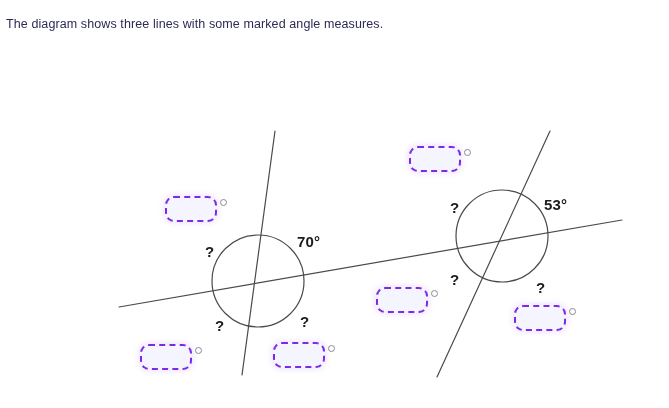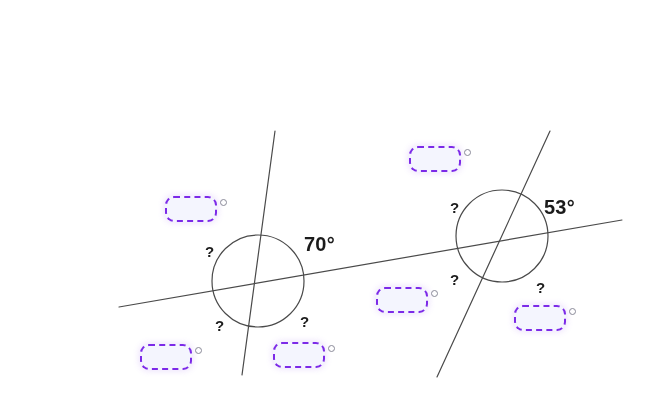--- a/index.html
+++ b/index.html
@@ -40,21 +40,21 @@
     left: 0;
     top: 0;
     width: 669px;
     height: 408px;
   }
 
   
   .angle-label {
     position: absolute;
     color: #1b1b1b;
-    font-size: 20px;
+    font-size: 15px;
     font-weight: 700;
     letter-spacing: 0.2px;
     white-space: nowrap;
   }
 
   
   .qmark {
     position: absolute;
     color: #1b1b1b;
     font-size: 15px;
@@ -91,36 +91,37 @@
     border: 1px solid #8a8a99;
     border-radius: 50%;
     background: transparent;
   }
 </style>
 </head>
 <body>
 
 <div id="stage">
 
+  <div class="prompt prompt-1">The diagram shows three lines with some marked angle measures.</div>
 
 
   <svg id="diagram" viewBox="0 0 669 408" xmlns="http://www.w3.org/2000/svg">
     <g id="lines-group">
         <line x1="119" y1="307" x2="622" y2="220" stroke="#4a4a4a" stroke-width="1.2" stroke-linecap="round"></line>
         <line x1="275" y1="131" x2="242" y2="375" stroke="#4a4a4a" stroke-width="1.2" stroke-linecap="round"></line>
         <line x1="550" y1="131" x2="437" y2="377" stroke="#4a4a4a" stroke-width="1.2" stroke-linecap="round"></line>
       </g>
     <g id="circles-group">
         <circle cx="258" cy="281" r="46" fill="none" stroke="#4a4a4a" stroke-width="1.2"></circle>
         <circle cx="502" cy="236" r="46" fill="none" stroke="#4a4a4a" stroke-width="1.2"></circle>
       </g>
   </svg>
 
   <div id="angle-labels-layer">
-      <div class="angle-label" style="left: 304px; top: 233px;">70°</div>
+      <div class="angle-label" style="left: 297px; top: 233px;">70°</div>
       <div class="angle-label" style="left: 544px; top: 196px;">53°</div>
     </div>
   <div id="qmarks-layer">
       <div class="qmark" style="left: 205px; top: 243px;">?</div>
       <div class="qmark" style="left: 215px; top: 317px;">?</div>
       <div class="qmark" style="left: 300px; top: 313px;">?</div>
       <div class="qmark" style="left: 450px; top: 199px;">?</div>
       <div class="qmark" style="left: 450px; top: 271px;">?</div>
       <div class="qmark" style="left: 536px; top: 279px;">?</div>
     </div>

